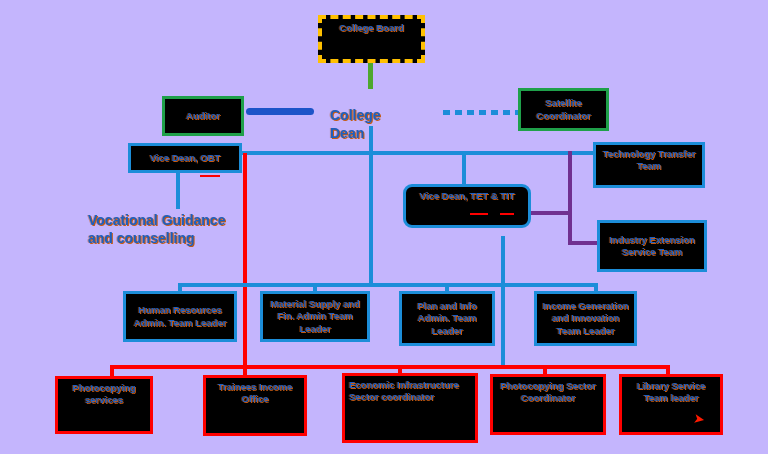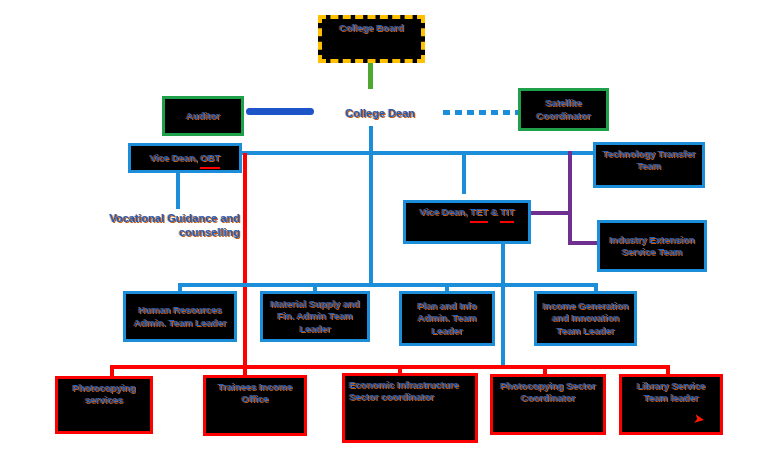--- a/index.html
+++ b/index.html
@@ -1,46 +1,46 @@
 <!DOCTYPE html>
 <html><head>
 <meta charset="utf-8">
 <style>
   html,body{margin:0;padding:0;background:#000;}
   #stage{
-    position:relative;width:768px;height:454px;background:#ffffff;
+    position:relative;width:768px;height:454px;background:#c4b5fd;
     font-family:"Liberation Sans", sans-serif;overflow:hidden;
   }
   .node{
     position:absolute;box-sizing:border-box;background:#000;
     color:#1d5fc0;font-weight:bold;font-size:9.5px;line-height:1.3;
     text-align:center;display:flex;justify-content:center;
     text-shadow:1px 1px 0 #c55a11, -1px 0 0 rgba(197,90,17,.45);
     padding:3px 4px;
   }
   .v-top{align-items:flex-start;}
   .v-mid{align-items:center;}
   .txt{position:absolute;box-sizing:border-box;color:#1d5fc0;font-weight:bold;
-    font-size:11px;line-height:1.3;text-align:right;
+    font-size:14px;line-height:1.3;text-align:left;
     text-shadow:1px 1px 0 #c55a11, -1px 0 0 rgba(197,90,17,.45);}
   .b-gold{border:4px dashed #ffc000;}
   .b-green{border:3px solid #1fa04a;}
   .b-blue{border:3px solid #1c8dd9;}
   .b-red{border:3px solid #ff0000;}
   .line{position:absolute;}
-  .u-red{border-bottom:2px solid #ff0000;padding-bottom:4px;}
+  .u-red{border-bottom:2px solid #ff0000;padding-bottom:12px;}
 
   
   .n-board{left:318px;top:15px;width:107px;height:48px;}
   .n-auditor{left:162px;top:96px;width:82px;height:40px;}
   .t-dean{left:330px;top:106px;width:85px;}
   .n-satellite{left:518px;top:88px;width:91px;height:43px;}
   .n-obt{left:128px;top:143px;width:114px;height:30px;}
   .t-voc{left:88px;top:211px;width:152px;}
-  .n-tet{left:403px;top:200px;width:128px;height:44px;}
+  .n-tet{left:403px;top:184px;width:128px;height:44px;border-radius:9px;}
   .n-tech{left:593px;top:142px;width:112px;height:46px;}
   .n-industry{left:597px;top:220px;width:110px;height:52px;}
   .n-hr{left:123px;top:291px;width:114px;height:51px;}
   .n-material{left:260px;top:291px;width:110px;height:51px;align-items:center;}
   .n-plan{left:399px;top:291px;width:96px;height:55px;}
   .n-income{left:534px;top:291px;width:103px;height:55px;}
   .n-photocopy{left:55px;top:376px;width:98px;height:58px;}
   .n-trainees{left:203px;top:375px;width:104px;height:61px;}
   .n-economic{left:342px;top:373px;width:136px;height:70px;text-align:left;justify-content:flex-start;}
   .n-agric{left:490px;top:374px;width:116px;height:61px;}

